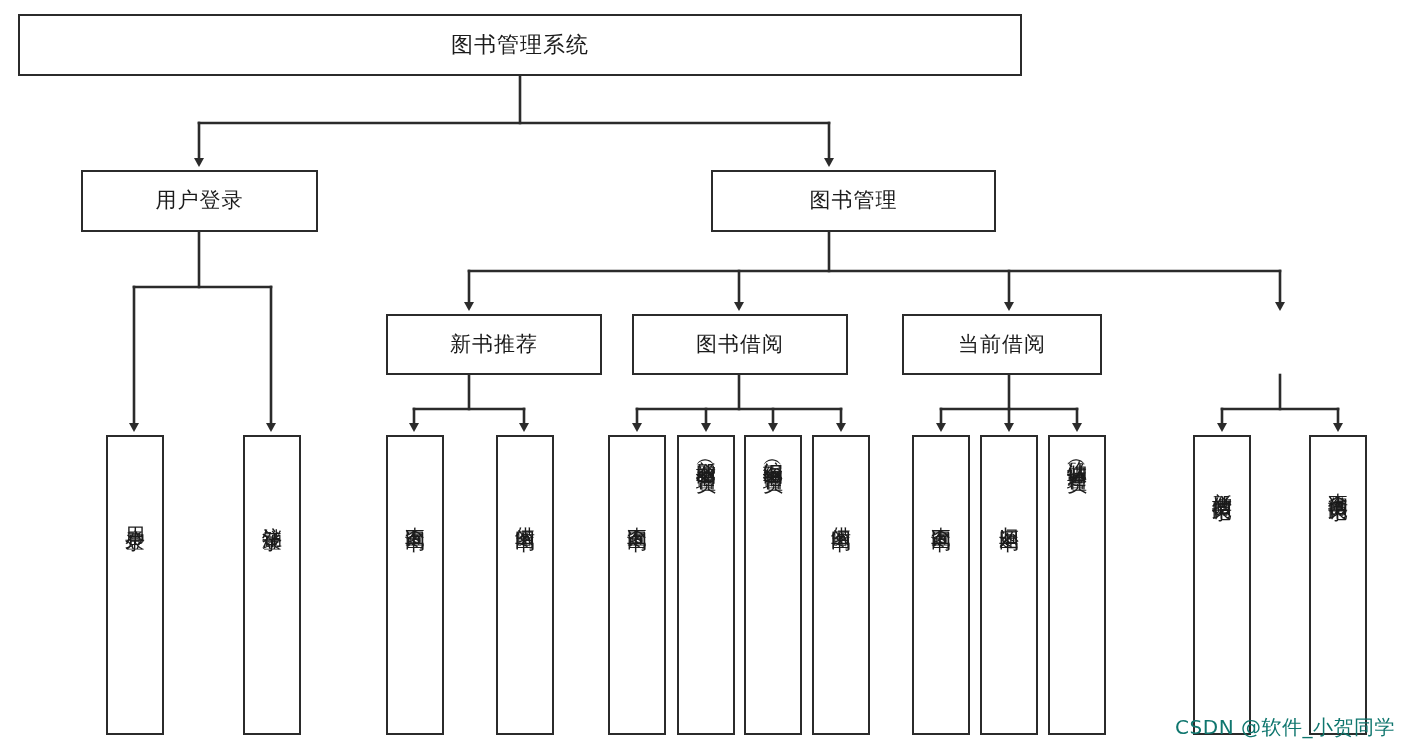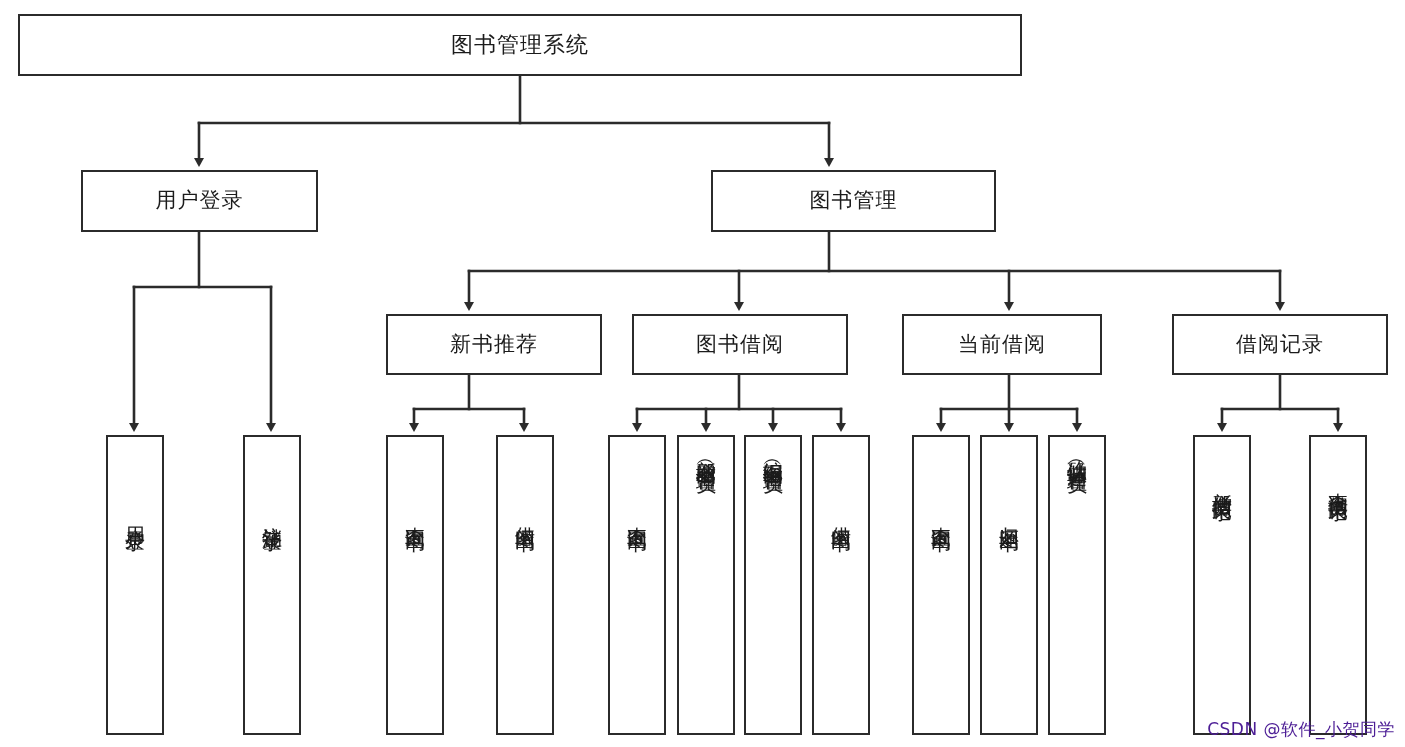--- a/index.html
+++ b/index.html
@@ -52,22 +52,22 @@
     font-size: 20px;
     line-height: 1.45;
     letter-spacing: 2px;
     white-space: nowrap;
   }
   .node.root .node-label { font-size: 22px; }
   #watermark {
     position: absolute;
     right: 10px;
     bottom: 6px;
-    font-size: 17px;
-    color: #4c1d95;
+    font-size: 20px;
+    color: #0f766e;
     letter-spacing: 0.5px;
     white-space: nowrap;
     pointer-events: none;
   }
 </style>
 </head>
 <body>
 
 <div id="diagram-root">
 
@@ -138,23 +138,20 @@
   </div>
 
   <div class="node horiz" style="left:632px; top:314px; width:216px; height:61px;">
     <span class="node-label">图书借阅</span>
   </div>
 
   <div class="node horiz" style="left:902px; top:314px; width:200px; height:61px;">
     <span class="node-label">当前借阅</span>
   </div>
 
-  <div class="node horiz" style="left:1172px; top:314px; width:216px; height:61px;">
-    <span class="node-label">借阅记录</span>
-  </div>
 
   <div class="node vert" style="left:106px; top:435px; width:58px; height:300px; padding-top:74px;">
     <span class="node-label">用户登录</span>
   </div>
 
   <div class="node vert" style="left:243px; top:435px; width:58px; height:300px; padding-top:74px;">
     <span class="node-label">注销登录</span>
   </div>
 
   <div class="node vert" style="left:386px; top:435px; width:58px; height:300px; padding-top:74px;">

